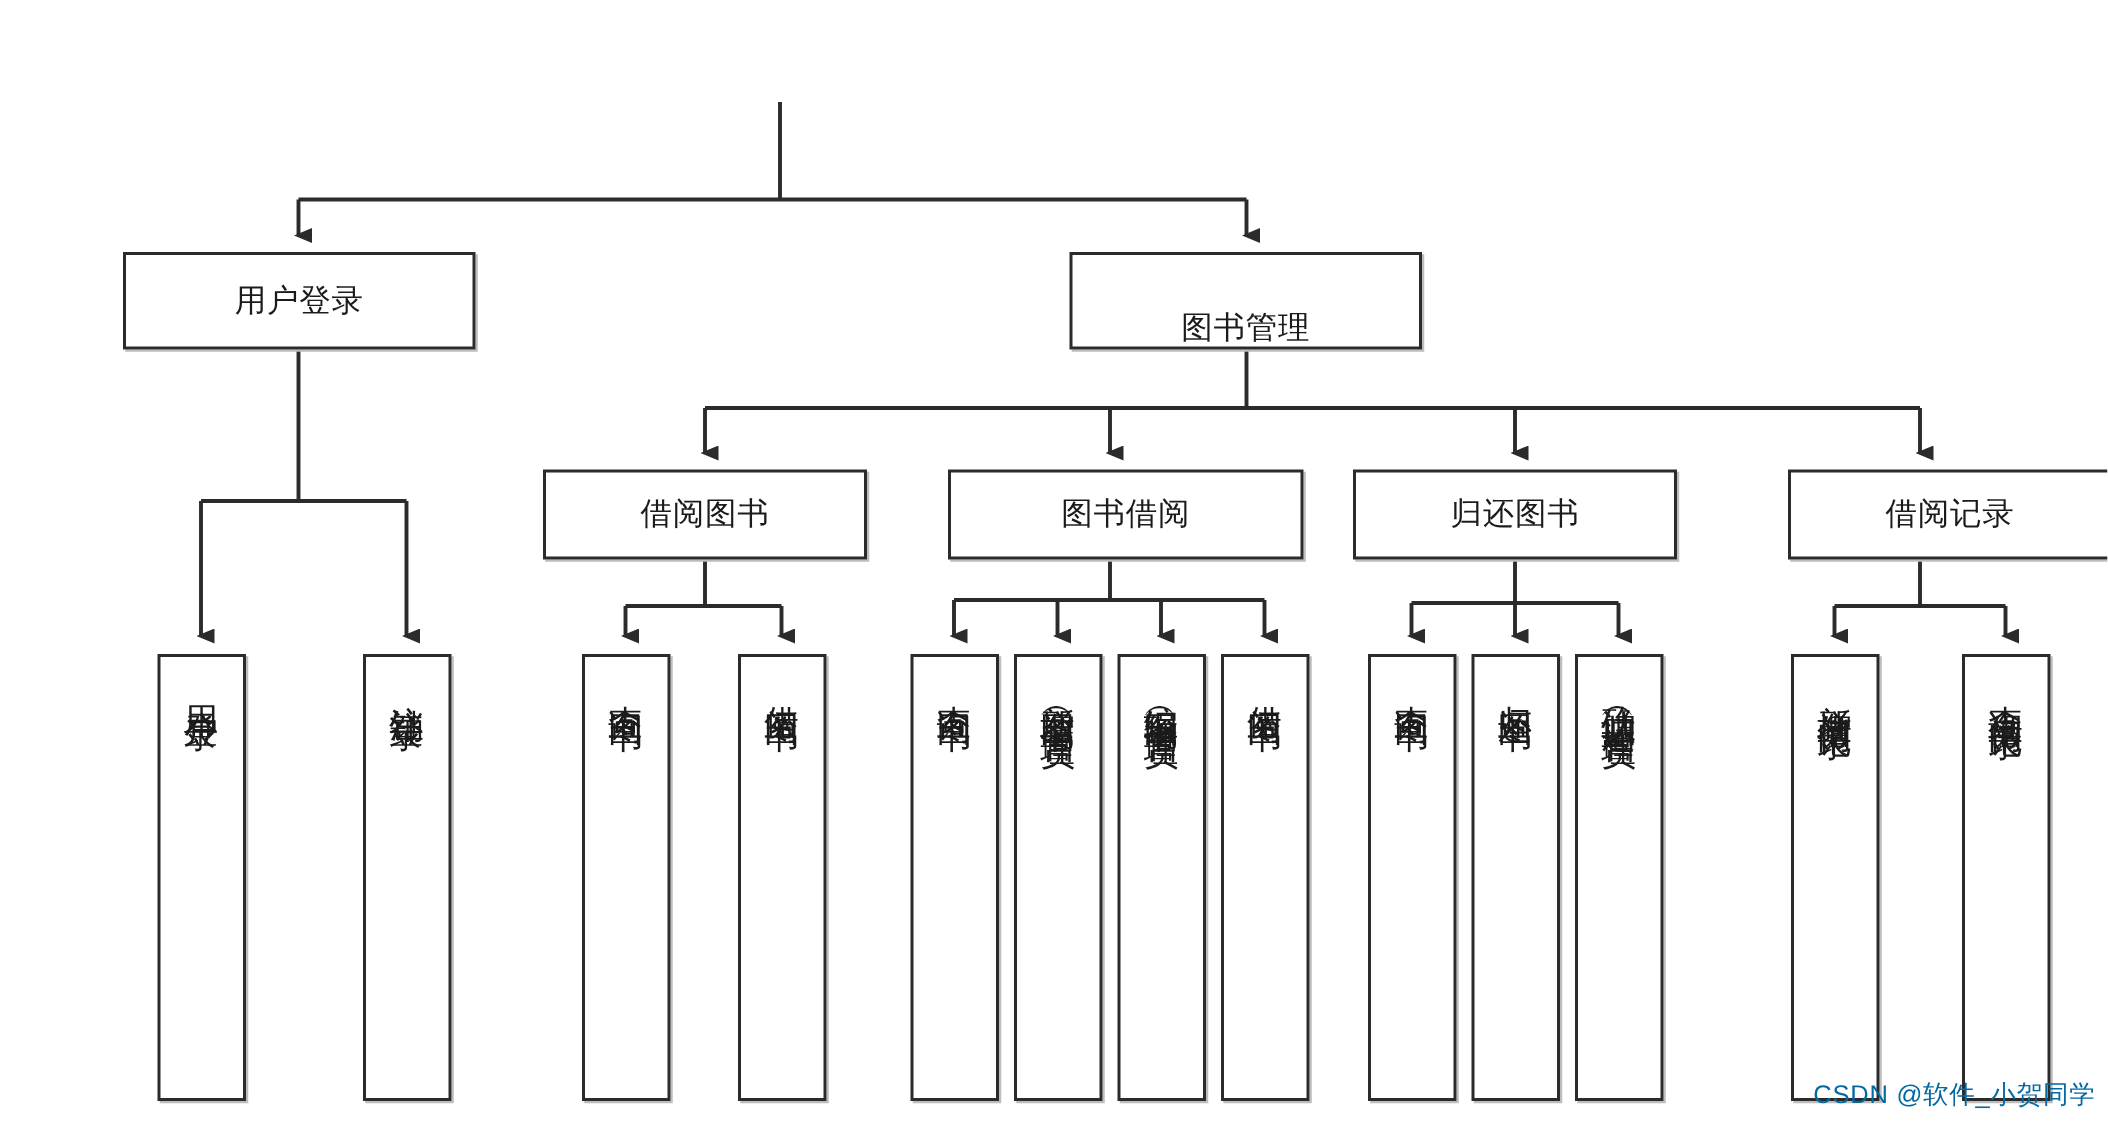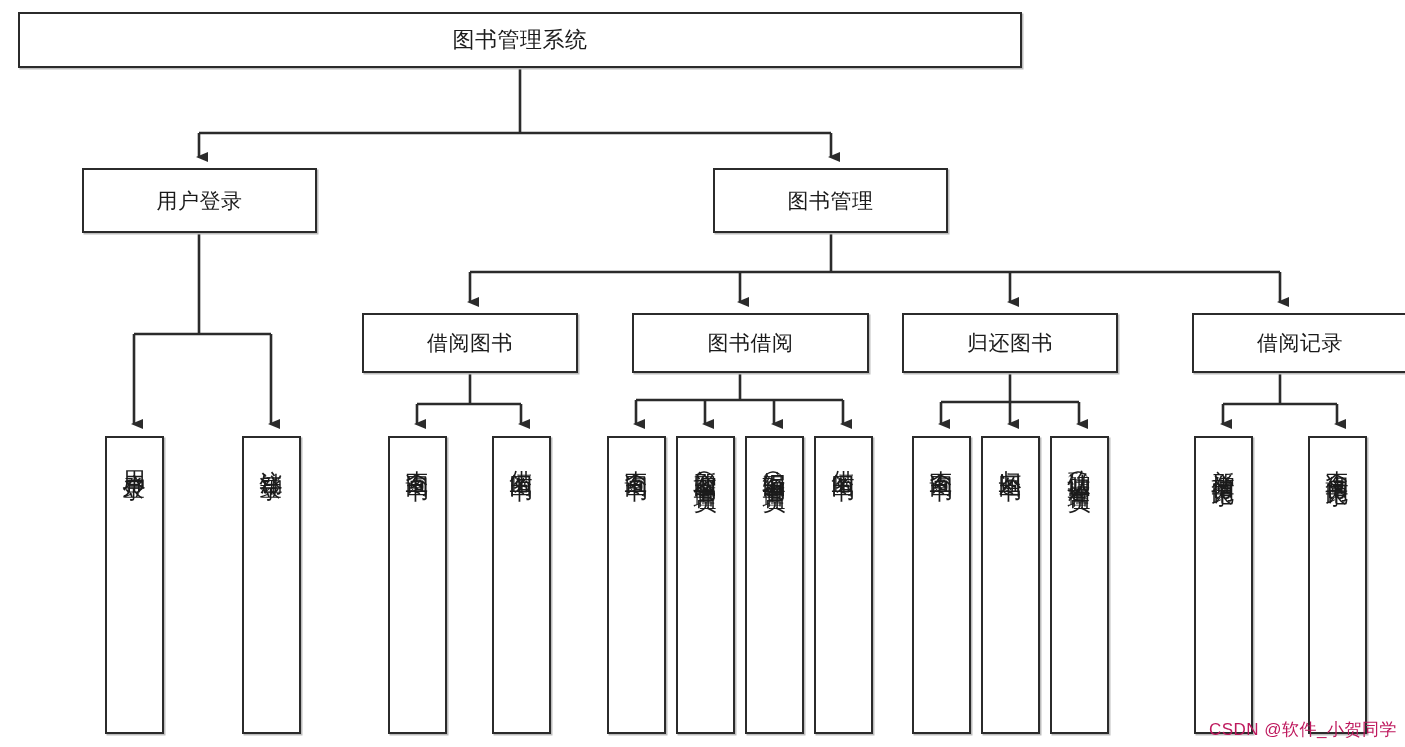--- a/index.html
+++ b/index.html
@@ -53,21 +53,21 @@
     line-height: 1.05;
     letter-spacing: 3px;
     white-space: nowrap;
   }
   .node.root .label { font-size: 22px; }
   .watermark {
     position: absolute;
     right: 8px;
     bottom: 6px;
     font-size: 17px;
-    color: #be185d;
+    color: #0369a1;
     letter-spacing: 0.5px;
     white-space: nowrap;
   }
 </style>
 </head>
 <body>
 
 <div id="canvas">
 
   <svg class="edges" viewBox="0 0 1405 747">
@@ -113,28 +113,25 @@
       <path d="M1010,402 L1010,424" marker-end="url(#arrow)"></path>
       <path d="M1079,402 L1079,424" marker-end="url(#arrow)"></path>
 
       <path d="M1280,373 L1280,404"></path>
       <path d="M1223,404 L1337,404"></path>
       <path d="M1223,404 L1223,424" marker-end="url(#arrow)"></path>
       <path d="M1337,404 L1337,424" marker-end="url(#arrow)"></path>
     </g>
   </svg>
 
-  <div class="node horiz root" style="left:18px; top:12px; width:1004px; height:56px;">
-    <span class="label">图书管理系统</span>
-  </div>
 
   <div class="node horiz" style="left:82px; top:168px; width:235px; height:65px;">
     <span class="label">用户登录</span>
   </div>
-  <div class="node horiz" style="left:713px; top:168px; width:235px; height:65px;">
+  <div class="node horiz" style="left:713px; top:168px; width:235px; height:65px;align-items:flex-end;">
     <span class="label">图书管理</span>
   </div>
 
   <div class="node horiz" style="left:362px; top:313px; width:216px; height:60px;">
     <span class="label">借阅图书</span>
   </div>
   <div class="node horiz" style="left:632px; top:313px; width:237px; height:60px;">
     <span class="label">图书借阅</span>
   </div>
   <div class="node horiz" style="left:902px; top:313px; width:216px; height:60px;">

